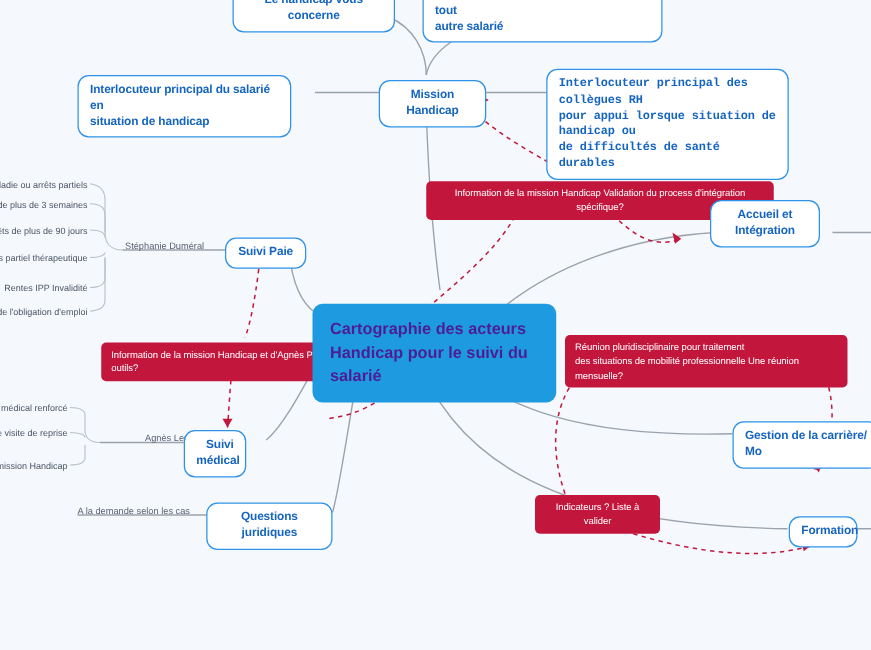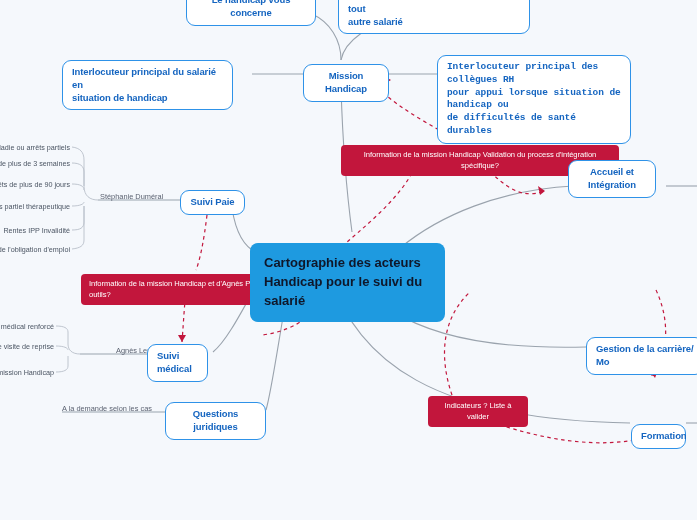--- a/index.html
+++ b/index.html
@@ -33,21 +33,21 @@
     font-weight: bold;
     font-size: 9.5px;
     line-height: 1.35;
     padding: 5px 9px;
     white-space: pre-line;
     letter-spacing: -0.1px;
   }
   .node.central {
     background: #1e9ae0;
     border: none;
-    color: #0f172a;
+    color: #4c1d95;
     font-size: 13px;
     border-radius: 8px;
     padding: 11px 14px;
     line-height: 1.45;
     letter-spacing: 0px;
   }
   .redbox {
     position: absolute;
     box-sizing: border-box;
     background: #c2163c;
@@ -148,39 +148,41 @@
 
   <div class="node" style="left:62px; top:60px; width:171px;">Interlocuteur principal du salarié en
 situation de handicap</div>
 
   <div class="node" style="left:437px; top:55px; width:194px;font-family:Liberation Mono, monospace;">Interlocuteur principal des collègues RH
 pour appui lorsque situation de handicap ou
 de difficultés de santé durables</div>
 
   <div class="redbox z-top" style="left:341px; top:145px; width:278px; text-align:center;">Information de la mission Handicap Validation du process d'intégration spécifique?</div>
 
+  <div class="redbox z-top" style="left:452px; top:268px; width:226px;">Réunion pluridisciplinaire pour traitement
+ des situations de mobilité professionnelle Une réunion mensuelle?</div>
 
   <div class="redbox" style="left:81px; top:274px; width:226px;">Information de la mission Handicap et d'Agnès Process et outils?</div>
 
   <div class="redbox z-top" style="left:428px; top:396px; width:100px; text-align:center;">Indicateurs ? Liste à valider</div>
 
   <div class="node central z-top" style="left:250px; top:243px; width:195px;">Cartographie des acteurs
 Handicap pour le suivi du salarié</div>
 
   <div class="node z-top" style="left:180px; top:190px; width:65px; text-align:center;">Suivi Paie</div>
 
-  <div class="node z-top" style="left:147px; top:344px; width:61px; text-align:left;">Suivi médical</div>
+  <div class="node z-top" style="left:147px; top:344px; width:50px; text-align:right;">Suivi médical</div>
 
   <div class="node z-top" style="left:165px; top:402px; width:101px; text-align:center;">Questions juridiques</div>
 
   <div class="node z-top" style="left:568px; top:160px; width:88px; text-align:center;">Accueil et Intégration</div>
 
   <div class="node z-top" style="left:586px; top:337px; width:118px;">Gestion de la carrière/ Mo</div>
 
-  <div class="node z-top" style="left:631px; top:413px; width:55px; text-align:center;margin-top:11px;">Formation</div>
+  <div class="node z-top" style="left:631px; top:413px; width:55px; text-align:center;">Formation</div>
 
   <div class="plainlabel" style="left:100px; top:192px;">Stéphanie Duméral</div>
 
   <div class="plainlabel" style="left:88px; top:346px;margin-left:28px;">Agnès Leroy</div>
 
   <div class="plainlabel" style="left:62px; top:404px;">A la demande selon les cas</div>
 
   <div class="subleaf" style="left:-30px; top:143px; width:100px;">...maladie ou arrêts partiels</div>
   <div class="subleaf" style="left:-26px; top:159px; width:96px;">...de plus de 3 semaines</div>
   <div class="subleaf" style="left:-30px; top:180px; width:100px;">...arrêts de plus de 90 jours</div>

